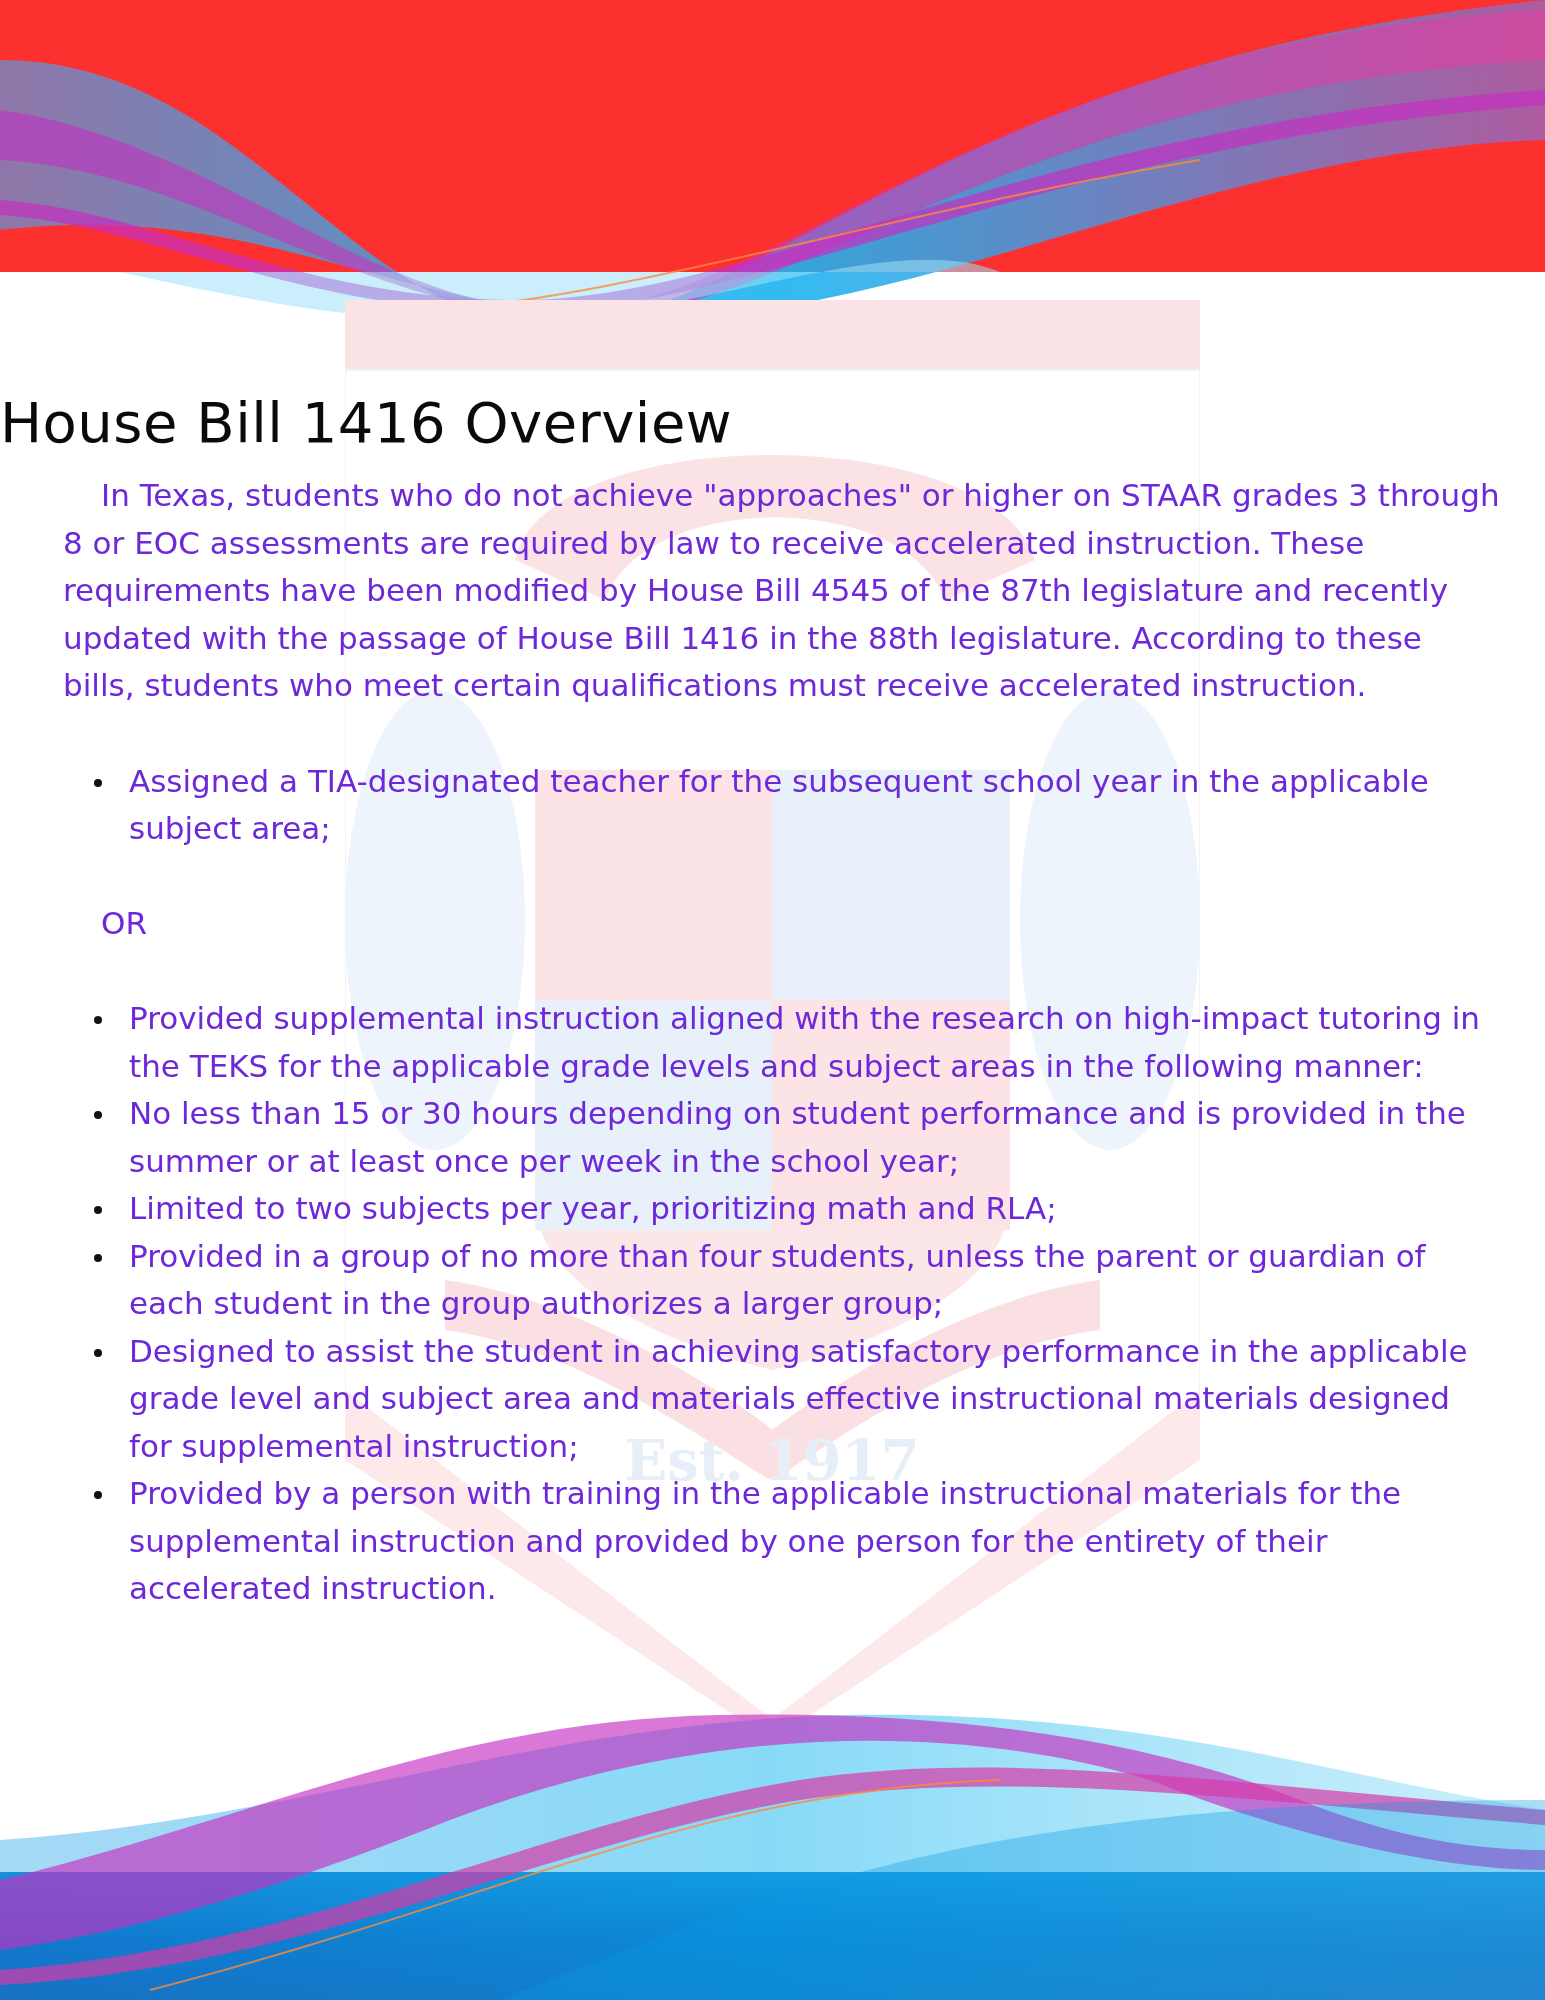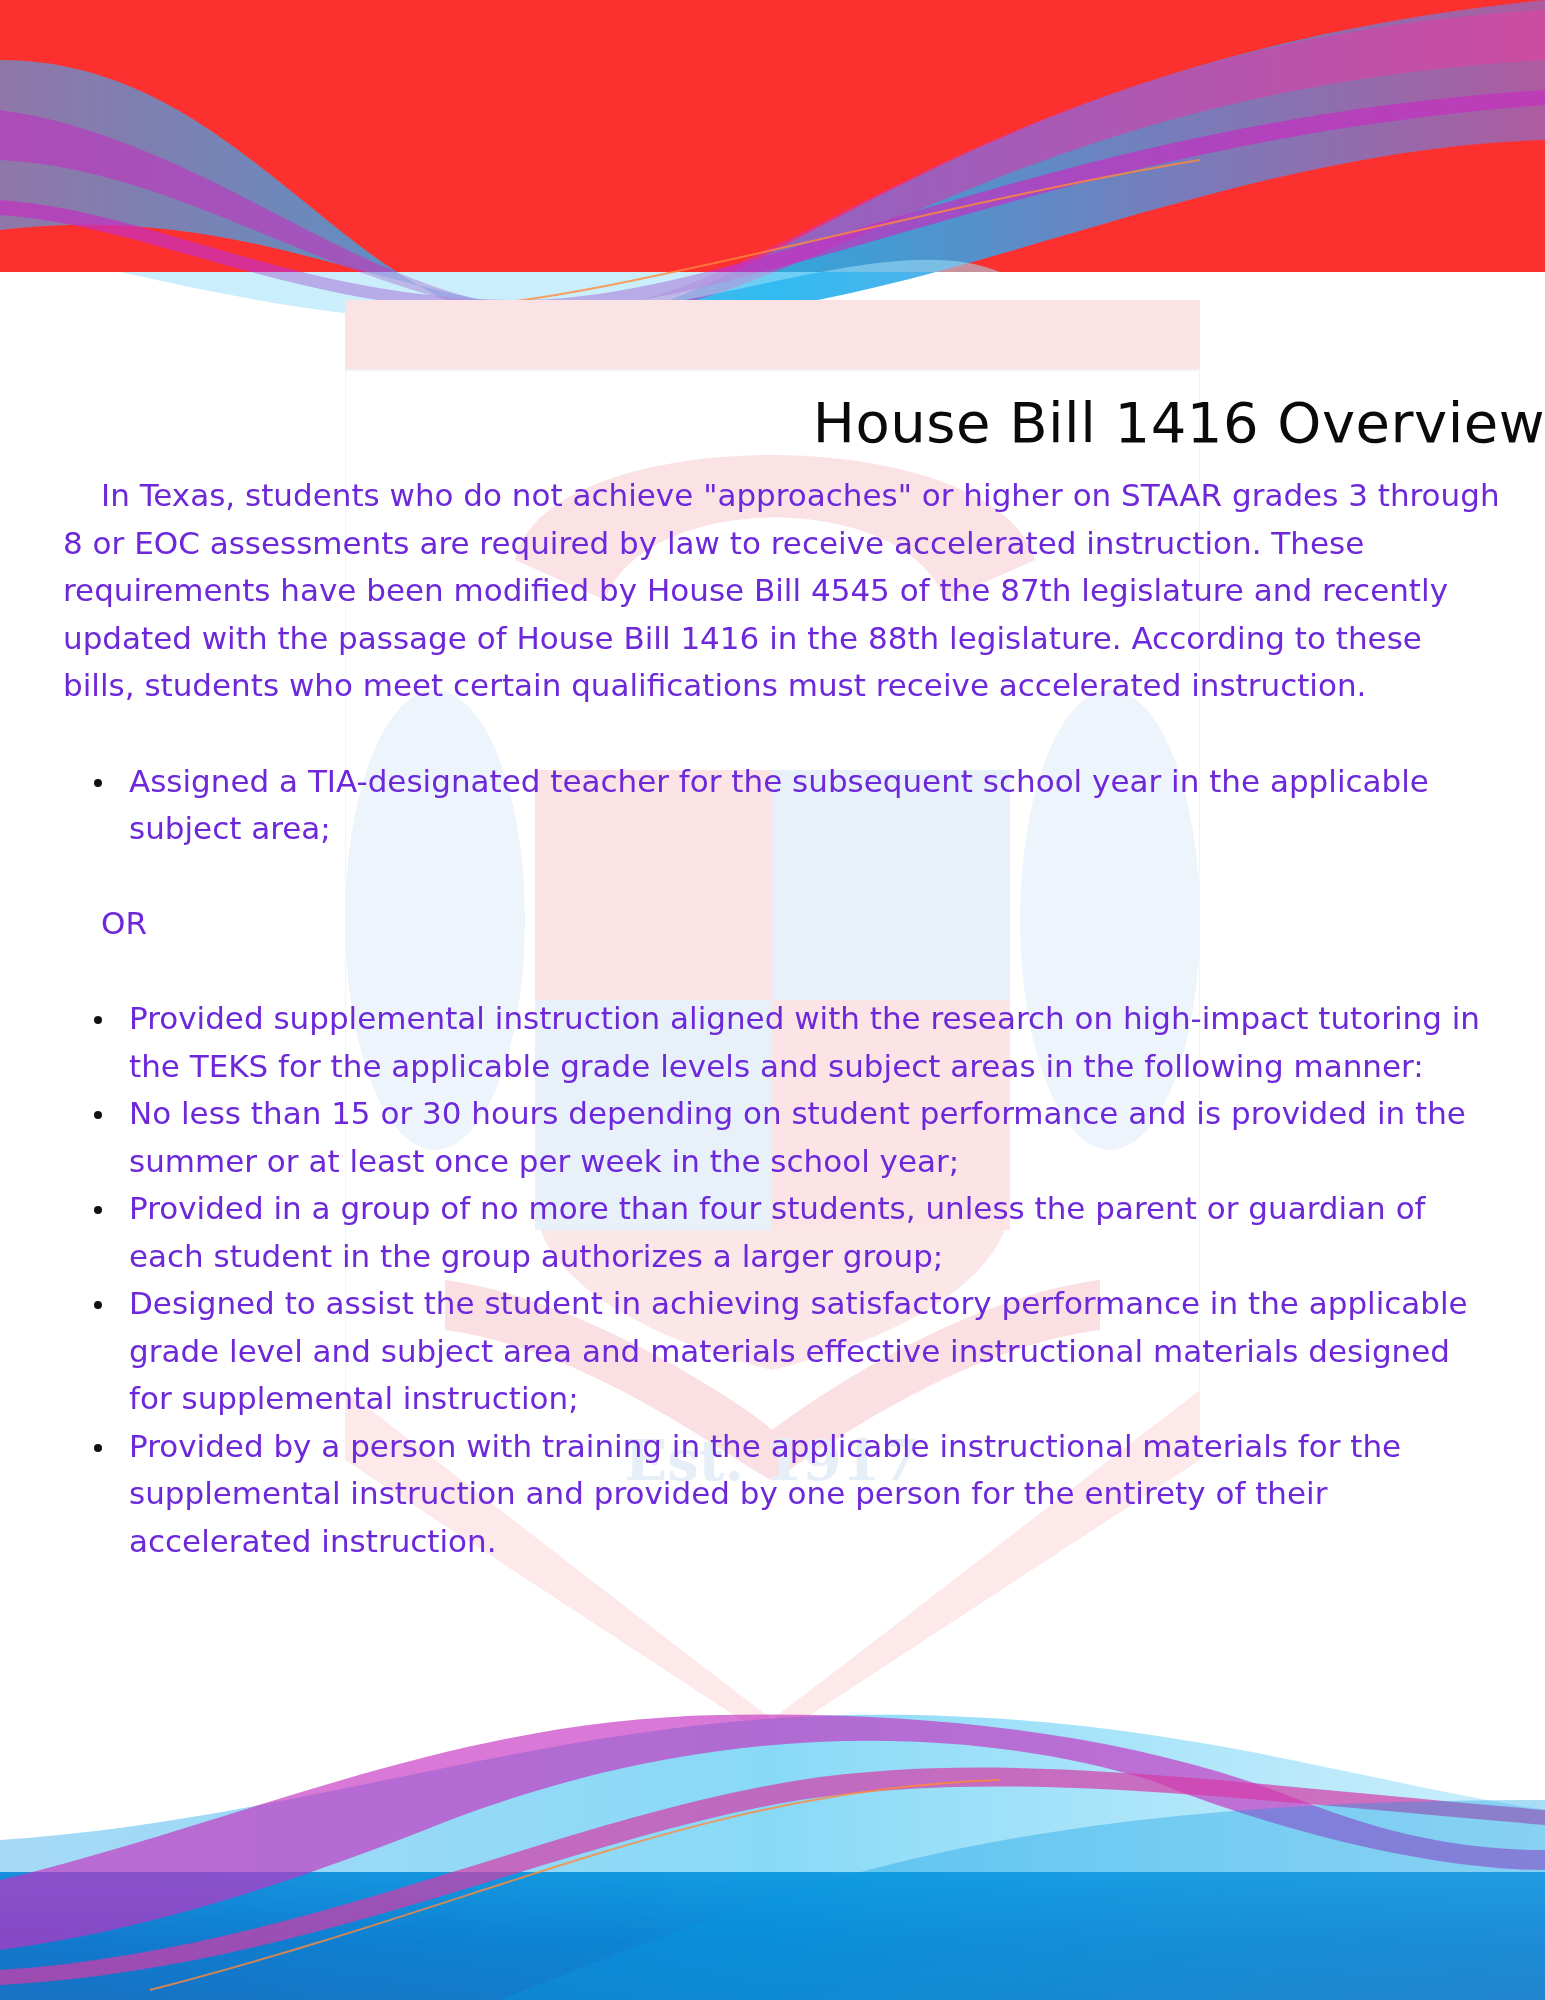--- a/index.html
+++ b/index.html
@@ -2,21 +2,21 @@
 <html><head>
 <meta charset="utf-8">
 <style>
   html, body { margin:0; padding:0; }
   body { width:1545px; height:2000px; position:relative; overflow:hidden; background:#ffffff; font-family:"DejaVu Sans", sans-serif; color:#111; }
   .top-band { position:absolute; left:0; top:0; width:1545px; height:272px; background:#fd3030; }
   .top-waves { position:absolute; left:0; top:0; width:1545px; height:330px; }
   .bottom-band { position:absolute; left:0; top:1872px; width:1545px; height:128px; background:linear-gradient(180deg,#0a7fd4 0%, #0057b8 55%, #0a4aa8 100%); }
   .bottom-waves { position:absolute; left:0; top:1700px; width:1545px; height:300px; }
   .watermark { position:absolute; left:345px; top:300px; width:855px; height:1420px; }
-  .title { position:absolute; left:0; width:1545px; top:352px; text-align:right; font-size:56px; font-weight:normal; color:#0a0a0a; letter-spacing:0.5px; }
+  .title { position:absolute; left:0; width:1545px; top:352px; text-align:left; font-size:56px; font-weight:normal; color:#0a0a0a; letter-spacing:0.5px; }
   .content { position:absolute; left:63px; top:472px; width:1440px; font-size:31px; line-height:47.5px; color:#6d28d9; }
   .intro { margin:0; text-indent:38px; }
   ul { margin:8px; padding:0 0 0 58px; list-style:none; }
   li { position:relative; }
   li::before { content:""; position:absolute; left:-35px; top:21px; width:8px; height:8px; border-radius:50%; background:#111; }
   .list-a { margin-top:48px; }
   .or { margin:47.5px 0 47.5px 38px; }
   .list-b { margin-top:47px; }
 </style>
 </head>
@@ -65,20 +65,21 @@
 
   <ul class="list-a">
     <li>Assigned a TIA-designated teacher for the subsequent school year in the applicable subject area;</li>
   </ul>
 
   <div class="or">OR</div>
 
   <ul class="list-b">
     <li>Provided supplemental instruction aligned with the research on high-impact tutoring in the TEKS for the applicable grade levels and subject areas in the following manner:</li>
     <li>No less than 15 or 30 hours depending on student performance and is provided in the summer or at least once per week in the school year;</li>
+    <li>Limited to two subjects per year, prioritizing math and RLA;</li>
     <li>Provided in a group of no more than four students, unless the parent or guardian of each student in the group authorizes a larger group;</li>
     <li>Designed to assist the student in achieving satisfactory performance in the applicable grade level and subject area and materials effective instructional materials designed for supplemental instruction;</li>
     <li>Provided by a person with training in the applicable instructional materials for the supplemental instruction and provided by one person for the entirety of their accelerated instruction.</li>
   </ul>
 </div>
 
 <div class="bottom-band"></div>
 <svg class="bottom-waves" viewBox="0 0 1545 300" preserveAspectRatio="none">
   <defs>
     <linearGradient id="bw1" x1="0" y1="0" x2="1" y2="0">

